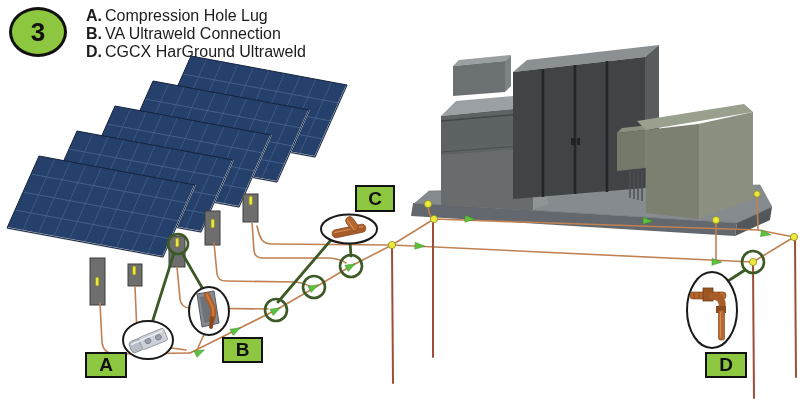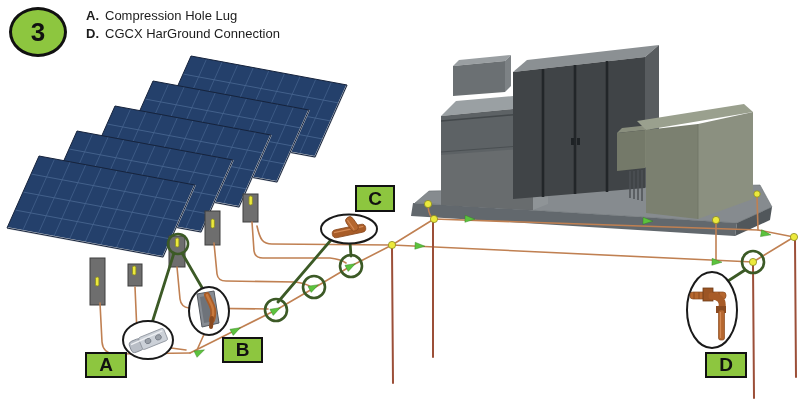--- a/index.html
+++ b/index.html
@@ -8,21 +8,21 @@
     --panel-blue:#24406b; --text-dark:#1c1c1c;
   }
   html,body{margin:0;padding:0;background:#fff;}
   .stage{position:relative;width:800px;height:404px;background:#fff;overflow:hidden;
          font-family:"Liberation Sans",sans-serif;}
   .stage svg{position:absolute;left:0;top:0;}
   .figure-badge{position:absolute;left:9px;top:7px;width:52px;height:44px;
     background:var(--label-green);border:3px solid #111;border-radius:50%;
     display:flex;align-items:center;justify-content:center;
     font-size:26px;font-weight:bold;color:#111;}
-  .legend{position:absolute;left:86px;top:7px;color:var(--text-dark);font-size:13px;}
+  .legend{position:absolute;left:86px;top:7px;color:var(--text-dark);font-size:16px;}
   .legend-row{height:18px;line-height:18px;white-space:nowrap;}
   .legend-key{display:inline-block;width:19px;font-weight:bold;}
   .callout{position:absolute;background:var(--label-green);border:2.5px solid #111;
     box-sizing:border-box;display:flex;align-items:center;justify-content:center;
     font-weight:bold;font-size:19px;color:#111;}
   #callout-a{left:85px;top:352px;width:42px;height:26px;}
   #callout-b{left:222px;top:337px;width:41px;height:26px;}
   #callout-c{left:355px;top:185px;width:40px;height:27px;}
   #callout-d{left:705px;top:352px;width:42px;height:26px;}
   
@@ -325,21 +325,24 @@
 
   <div class="figure-badge">
     <span>3</span>
   </div>
 
   <div class="legend">
     <div class="legend-row">
       <span class="legend-key">A.</span><span>Compression Hole Lug</span>
     </div>
     <div class="legend-row">
-      <span class="legend-key">D.</span><span>CGCX HarGround Connection</span>
+      <span class="legend-key">B.</span><span>VA Ultraweld Connection</span>
+    </div>
+    <div class="legend-row">
+      <span class="legend-key">D.</span><span>CGCX HarGround Ultraweld</span>
     </div>
   </div>
 
   <div class="callout" id="callout-a">A</div>
   <div class="callout" id="callout-b">B</div>
   <div class="callout" id="callout-c">C</div>
   <div class="callout" id="callout-d">D</div>
 </div>
 
 </body></html>

